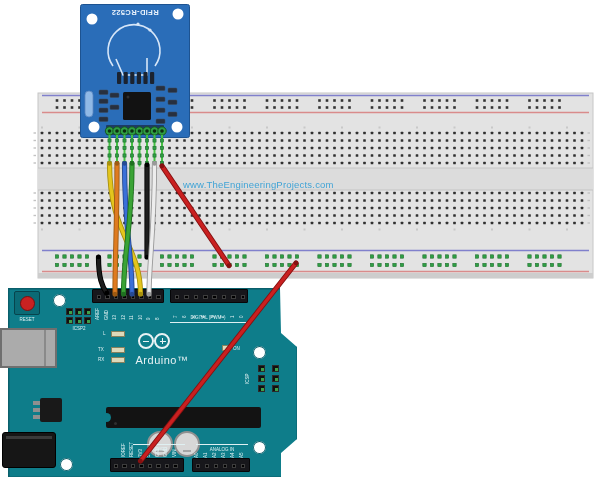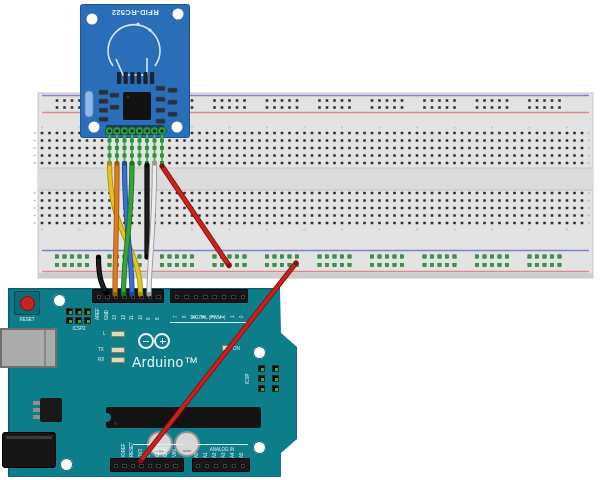--- a/index.html
+++ b/index.html
@@ -30,21 +30,21 @@
   .icsppin i{position:absolute;left:1.5px;top:1.5px;width:3px;height:3px;background:#3fa04a;}
   .led{position:absolute;width:14px;height:6px;background:#ded9ba;border:.8px solid #86815d;}
   .mhole{position:absolute;width:13px;height:13px;border-radius:50%;background:#fff;
          box-shadow:0 0 0 1px #0a5f6b inset;}
   .wline{position:absolute;height:1px;background:#dff0f2;}
   
   .inf{position:absolute;width:16px;height:16px;border:2.5px solid #e8f2f4;border-radius:50%;}
   .uno-oval{position:absolute;left:163px;top:39px;width:52px;height:27px;border:2px solid #e8f2f4;
             border-radius:50%;text-align:center;font-size:11.5px;font-weight:bold;color:#e8f2f4;
             line-height:24px;letter-spacing:1.5px;}
-  #brand{position:absolute;left:124px;top:66px;width:60px;text-align:center;font-size:14px;
+  #brand{position:absolute;left:124px;top:66px;width:60px;text-align:center;font-size:11px;
          color:#e8f2f4;letter-spacing:.5px;}
   
   #reset-base{position:absolute;left:6px;top:3px;width:26px;height:24px;background:#0b6a75;
               border:1px solid #07444d;border-radius:2px;}
   #reset-cap{position:absolute;left:5px;top:4px;width:15px;height:15px;border-radius:50%;
              background:#c92222;border:1.5px solid #791010;}
   
   #usb{position:absolute;left:0px;top:328px;width:57px;height:40px;background:#ababab;
        border:2px solid #6f6f6f;}
   #usb i{position:absolute;right:9px;top:0;width:2px;height:100%;background:#8a8a8a;}
@@ -1058,20 +1058,21 @@
         <rect x="587.5" y="199.8" width="2.5" height="1.4" fill="#c2c2c2"></rect>
         <rect x="33.5" y="207.3" width="2.5" height="1.4" fill="#c2c2c2"></rect>
         <rect x="587.5" y="207.3" width="2.5" height="1.4" fill="#c2c2c2"></rect>
         <rect x="33.5" y="214.8" width="2.5" height="1.4" fill="#c2c2c2"></rect>
         <rect x="587.5" y="214.8" width="2.5" height="1.4" fill="#c2c2c2"></rect>
         <rect x="33.5" y="222.3" width="2.5" height="1.4" fill="#c2c2c2"></rect>
         <rect x="587.5" y="222.3" width="2.5" height="1.4" fill="#c2c2c2"></rect>
       </g>
     </svg>
 
+  <div id="watermark">www.TheEngineeringProjects.com</div>
 
   <div id="rfid">
     <svg width="110" height="134">
         <g>
           <rect x="0.5" y="0.5" width="109" height="133" fill="#2a6db8" stroke="#1d5391" stroke-width="1" rx="2"></rect>
           <circle cx="12" cy="15" r="5.5" fill="#fff"></circle>
           <circle cx="98" cy="10" r="5.5" fill="#fff"></circle>
           <circle cx="14" cy="123" r="5.5" fill="#fff"></circle>
           <circle cx="97" cy="123" r="5.5" fill="#fff"></circle>
           <path d="M33,62 A26,26 0 1 1 75,62" fill="none" stroke="#d6e6f8" stroke-width="1.6"></path>

